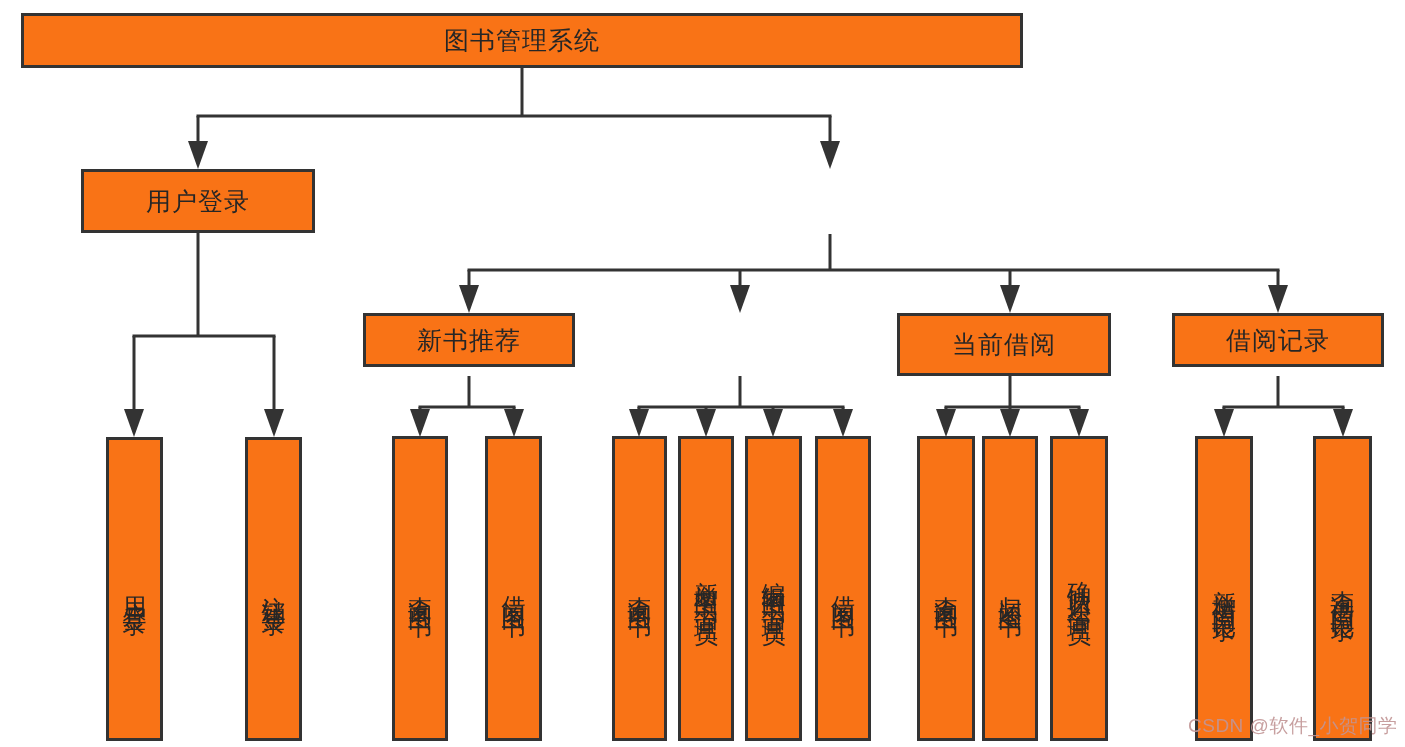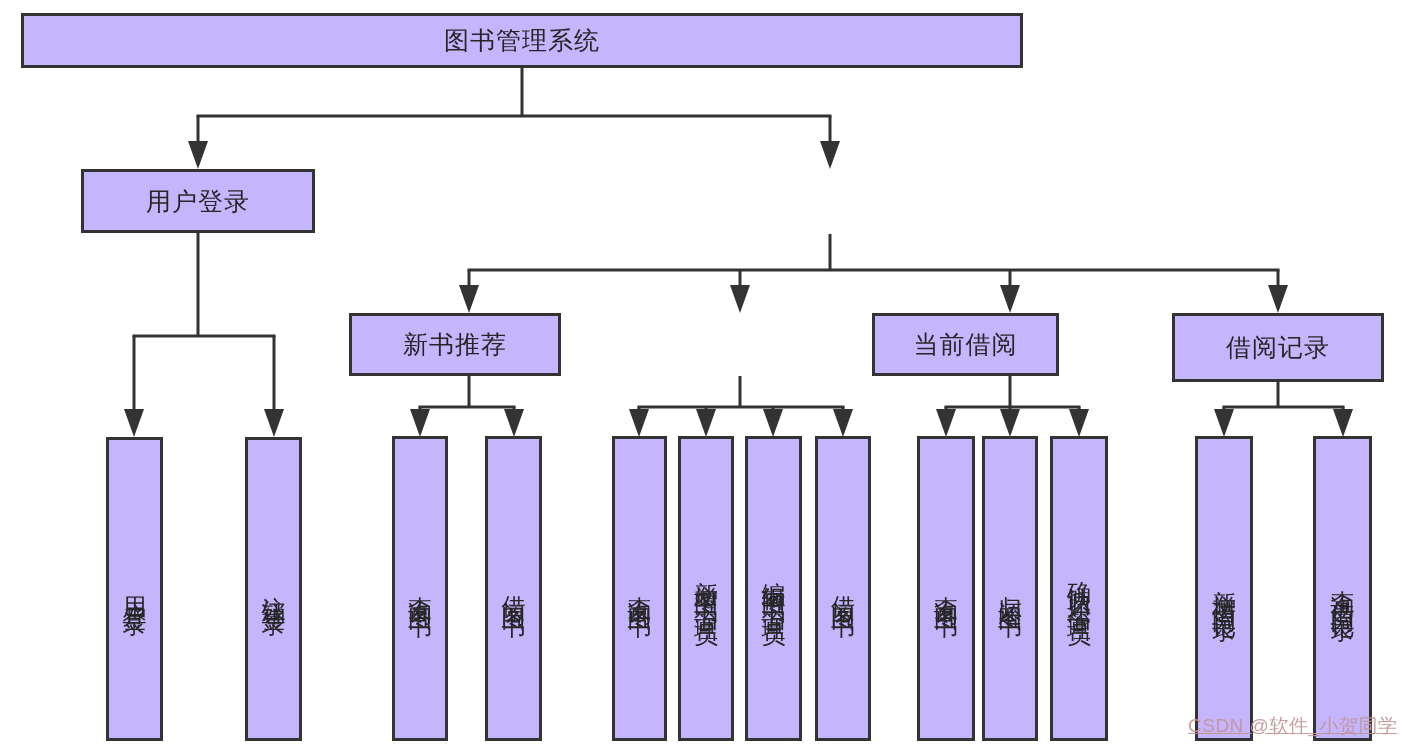--- a/index.html
+++ b/index.html
@@ -18,21 +18,21 @@
   .wires {
     position: absolute;
     left: 0;
     top: 0;
     z-index: 1;
   }
   .box {
     position: absolute;
     box-sizing: border-box;
     border: 3px solid #333333;
-    background: #c4b5fd;
+    background: #f97316;
     display: flex;
     align-items: center;
     justify-content: center;
     z-index: 2;
   }
   .hlabel {
     font-size: 25px;
     letter-spacing: 1px;
     color: #262626;
     white-space: nowrap;
@@ -48,21 +48,20 @@
   }
   .watermark {
     position: absolute;
     left: 1188px;
     top: 713px;
     font-size: 19px;
     letter-spacing: 0.5px;
     color: rgba(193, 149, 149, 0.9);
     white-space: nowrap;
     z-index: 3;
-    text-decoration: underline;
   }
 </style>
 </head>
 <body>
 
 <div class="canvas">
 
   <svg class="wires" width="1405" height="747" viewBox="0 0 1405 747">
     <defs>
       <marker id="arrow" markerUnits="userSpaceOnUse" markerWidth="28" markerHeight="22" viewBox="0 -11 28 22" refX="0" refY="0" orient="auto">
@@ -112,27 +111,27 @@
   </svg>
 
   <div class="box" style="left:21px;top:13px;width:1002px;height:55px">
     <span class="hlabel">图书管理系统</span>
   </div>
 
   <div class="box" style="left:81px;top:169px;width:234px;height:64px">
     <span class="hlabel">用户登录</span>
   </div>
 
-  <div class="box" style="left:349px;top:313px;width:212px;height:63px">
+  <div class="box" style="left:363px;top:313px;width:212px;height:54px">
     <span class="hlabel">新书推荐</span>
   </div>
-  <div class="box" style="left:872px;top:313px;width:187px;height:63px">
+  <div class="box" style="left:897px;top:313px;width:214px;height:63px">
     <span class="hlabel">当前借阅</span>
   </div>
-  <div class="box" style="left:1172px;top:313px;width:212px;height:69px">
+  <div class="box" style="left:1172px;top:313px;width:212px;height:54px">
     <span class="hlabel">借阅记录</span>
   </div>
 
   <div class="box" style="left:106px;top:437px;width:57px;height:304px">
     <span class="vlabel">用户登录</span>
   </div>
   <div class="box" style="left:245px;top:437px;width:57px;height:304px">
     <span class="vlabel">注销登录</span>
   </div>
 

